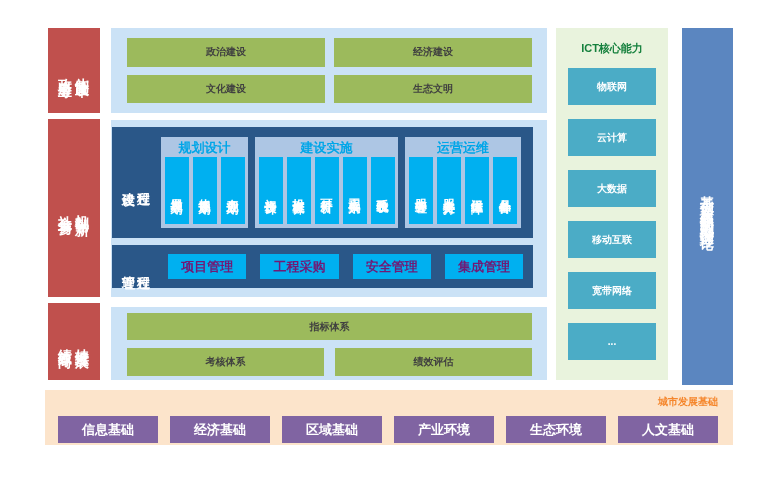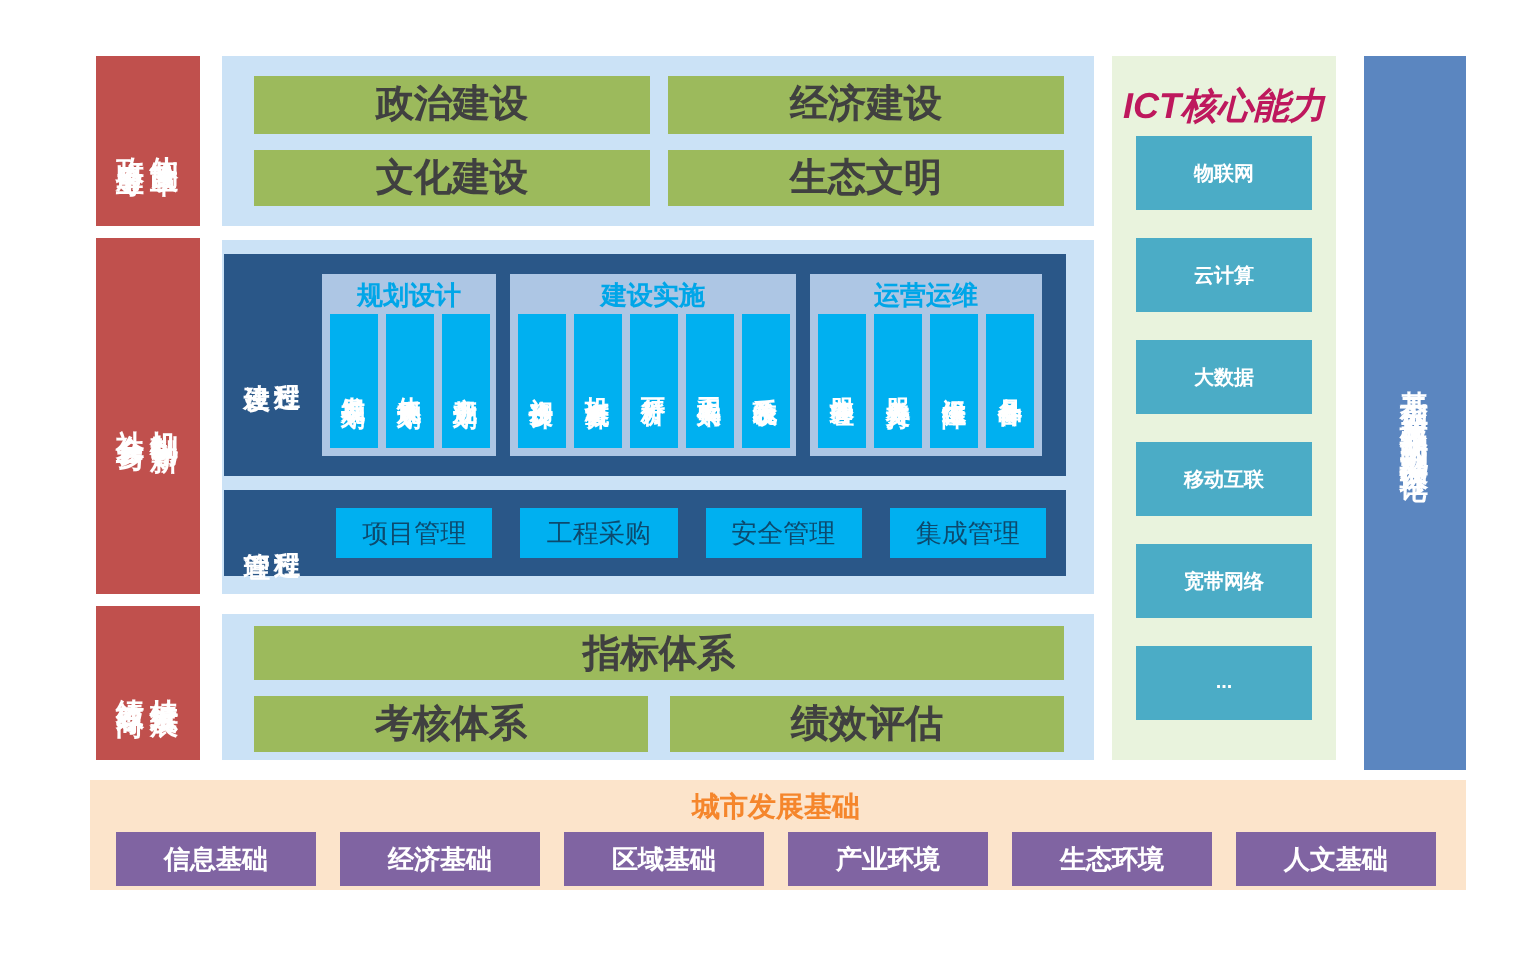--- a/index.html
+++ b/index.html
@@ -18,62 +18,62 @@
 
   
   .lblue { position:absolute; left:111px; width:436px; background:#cbe2f6; }
   .top-wrap { top:28px; height:85px; padding:10px 15px 10px 16px;
     display:flex; flex-direction:column; gap:8px; }
   .mid-wrap { top:120px; height:177px; padding:7px 14px 9px 1px; }
   .bot-wrap { top:307px; height:73px; padding:6px 15px 4px 16px;
     display:flex; flex-direction:column; gap:8px; }
 
   .grow { display:flex; gap:9px; flex:1; }
-  .gbox { background:#9cba5c; color:#404040; font-weight:bold; font-size:19px;
+  .gbox { background:#9cba5c; color:#404040; font-weight:bold; font-size:10px;
     display:flex; align-items:center; justify-content:center; flex:1; }
 
   
   .navy { background:#2a5788; display:flex; align-items:stretch; }
   .navy-build { height:111px; margin-bottom:7px; padding:10px 8px 10px 6px; gap:7px; }
   .navy-mgmt { height:43px; padding:9px 10px 9px 6px; align-items:center; gap:14px; }
   .proc-label { width:36px; display:flex; justify-content:center; align-items:center; gap:2px; flex:none; }
   .proc-label .vcol { font-size:13px; letter-spacing:1px; }
 
   .group { background:#adc6e4; padding:2px 3px 4px 3px; display:flex;
     flex-direction:column; align-items:center; }
   .group-title { color:#00a6e8; font-weight:bold; font-size:13px; height:18px;
     display:flex; align-items:center; }
   .group-items { display:flex; gap:4px; flex:1; }
   .g-plan { width:87px; } .g-impl { width:143px; } .g-ops { width:116px; }
   .vitem { width:24px; background:#00b0f0; display:flex; align-items:center; justify-content:center; }
   .vitem span { writing-mode:vertical-rl; text-orientation:upright; color:#fff;
     font-weight:bold; font-size:12px; letter-spacing:1px; line-height:1; }
 
-  .mgmt-item { background:#00b0f0; color:#0c4a6e; font-weight:normal; font-size:13px;
+  .mgmt-item { background:#00b0f0; color:#701a75; font-weight:bold; font-size:13px;
     height:25px; flex:1; display:flex; align-items:center; justify-content:center; }
 
   .eval-full { height:27px; flex:none; }
   .eval-row { display:flex; gap:11px; flex:1; }
 
   
   .ict { position:absolute; left:556px; top:28px; width:112px; height:352px;
     background:#e9f3dd; padding-top:13px; display:flex; flex-direction:column; align-items:center; }
-  .ict-title { color:#be185d; font-weight:bold; font-size:18px; height:18px; margin-bottom:9px;font-style:italic; }
+  .ict-title { color:#15803d; font-weight:bold; font-size:11px; height:18px; margin-bottom:9px; }
   .ict-box { width:88px; height:37px; background:#4bacc6; color:#fff; font-weight:bold;
     font-size:10px; display:flex; align-items:center; justify-content:center; margin-bottom:14px; }
 
   
   .banner { position:absolute; left:682px; top:28px; width:51px; height:357px;
     background:#5b86c0; display:flex; align-items:center; justify-content:center; }
   .banner .vcol { font-size:14px; letter-spacing:3px; }
 
   
   .foundation { position:absolute; left:45px; top:390px; width:688px; height:55px;
     background:#fce4cb; padding:5px 15px 0 13px; }
-  .f-title { color:#f5862c; font-weight:bold; font-size:14px; text-align:center; height:18px; }
+  .f-title { color:#f5862c; font-weight:bold; font-size:10px; text-align:right; height:18px; }
   .f-row { display:flex; justify-content:space-between; gap:12px; margin-top:3px; }
   .f-box { background:#8064a2; color:#fff; font-weight:bold; font-size:13px;
     height:27px; flex:1; display:flex; align-items:center; justify-content:center; }
 </style>
 </head>
 <body>
 
 <div class="canvas">
 
   <div class="pillar pillar-1">

